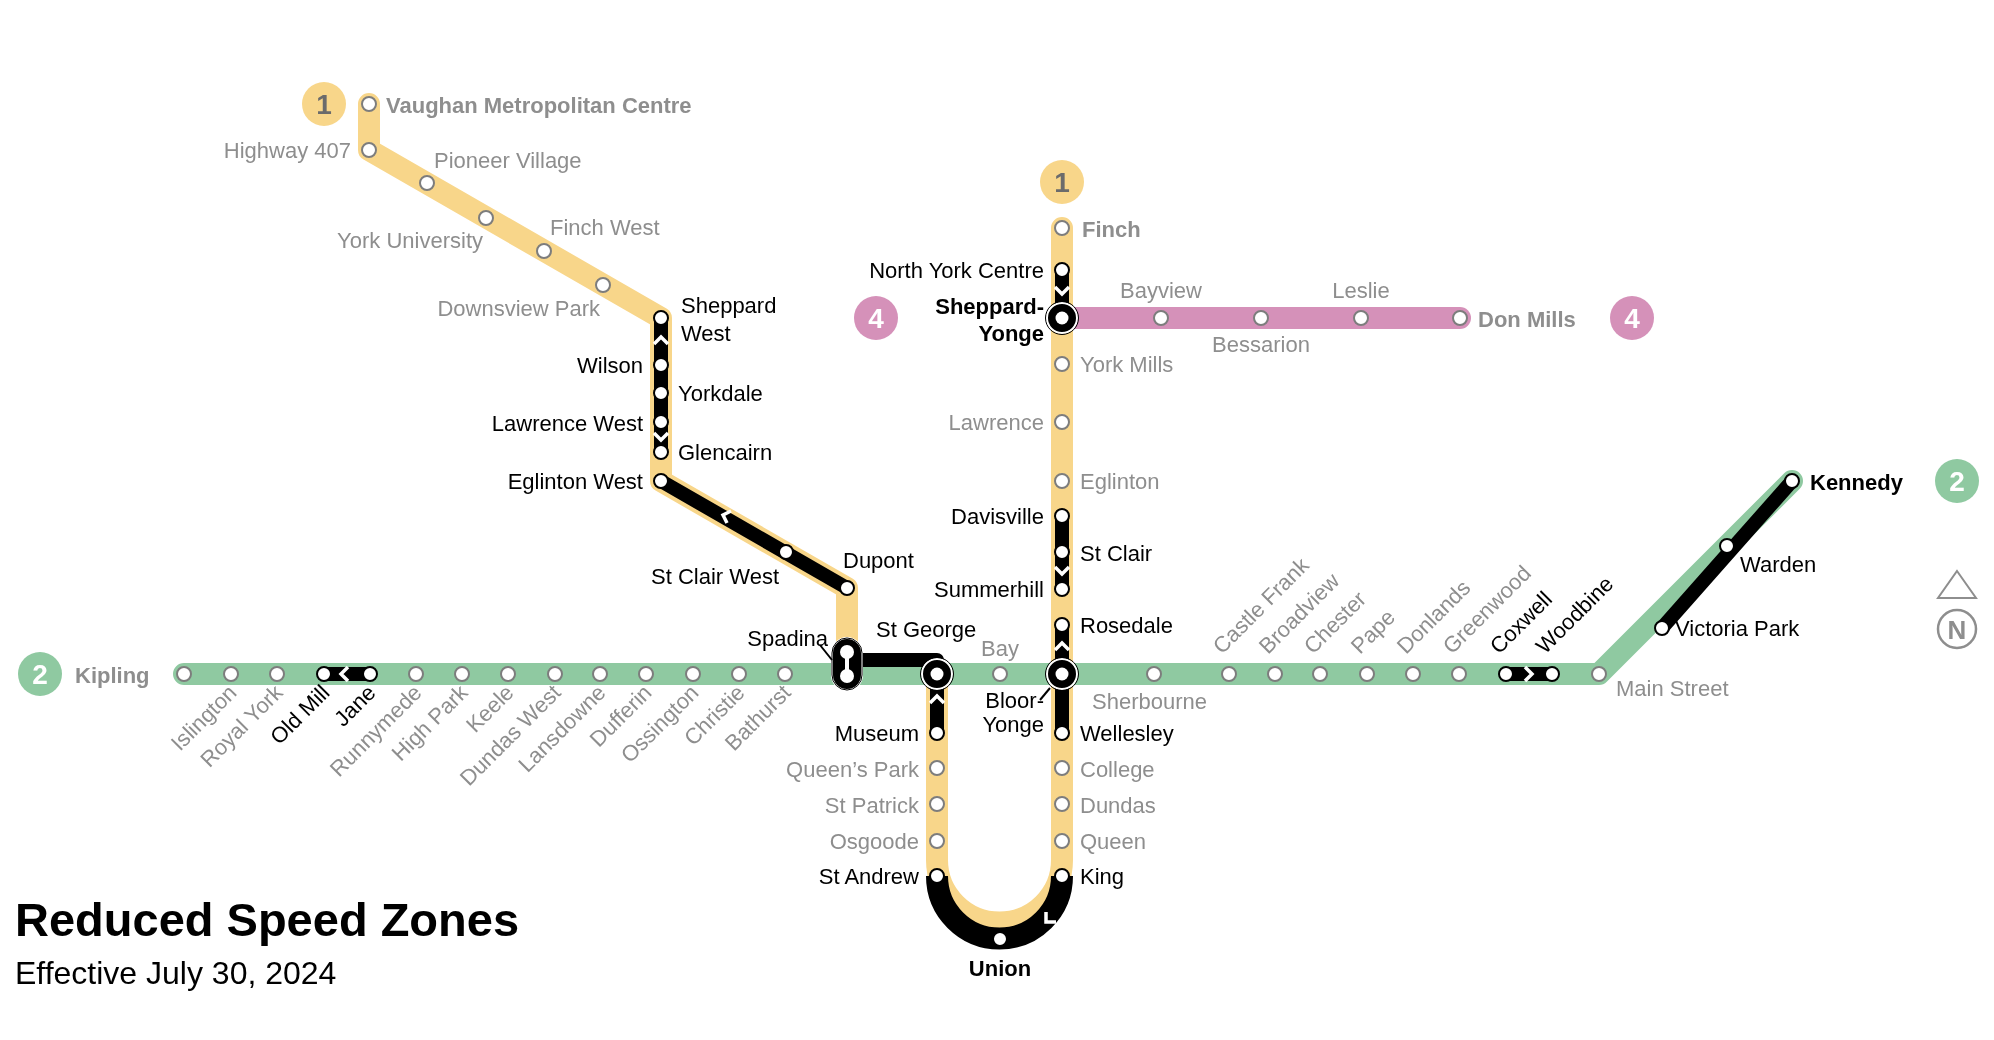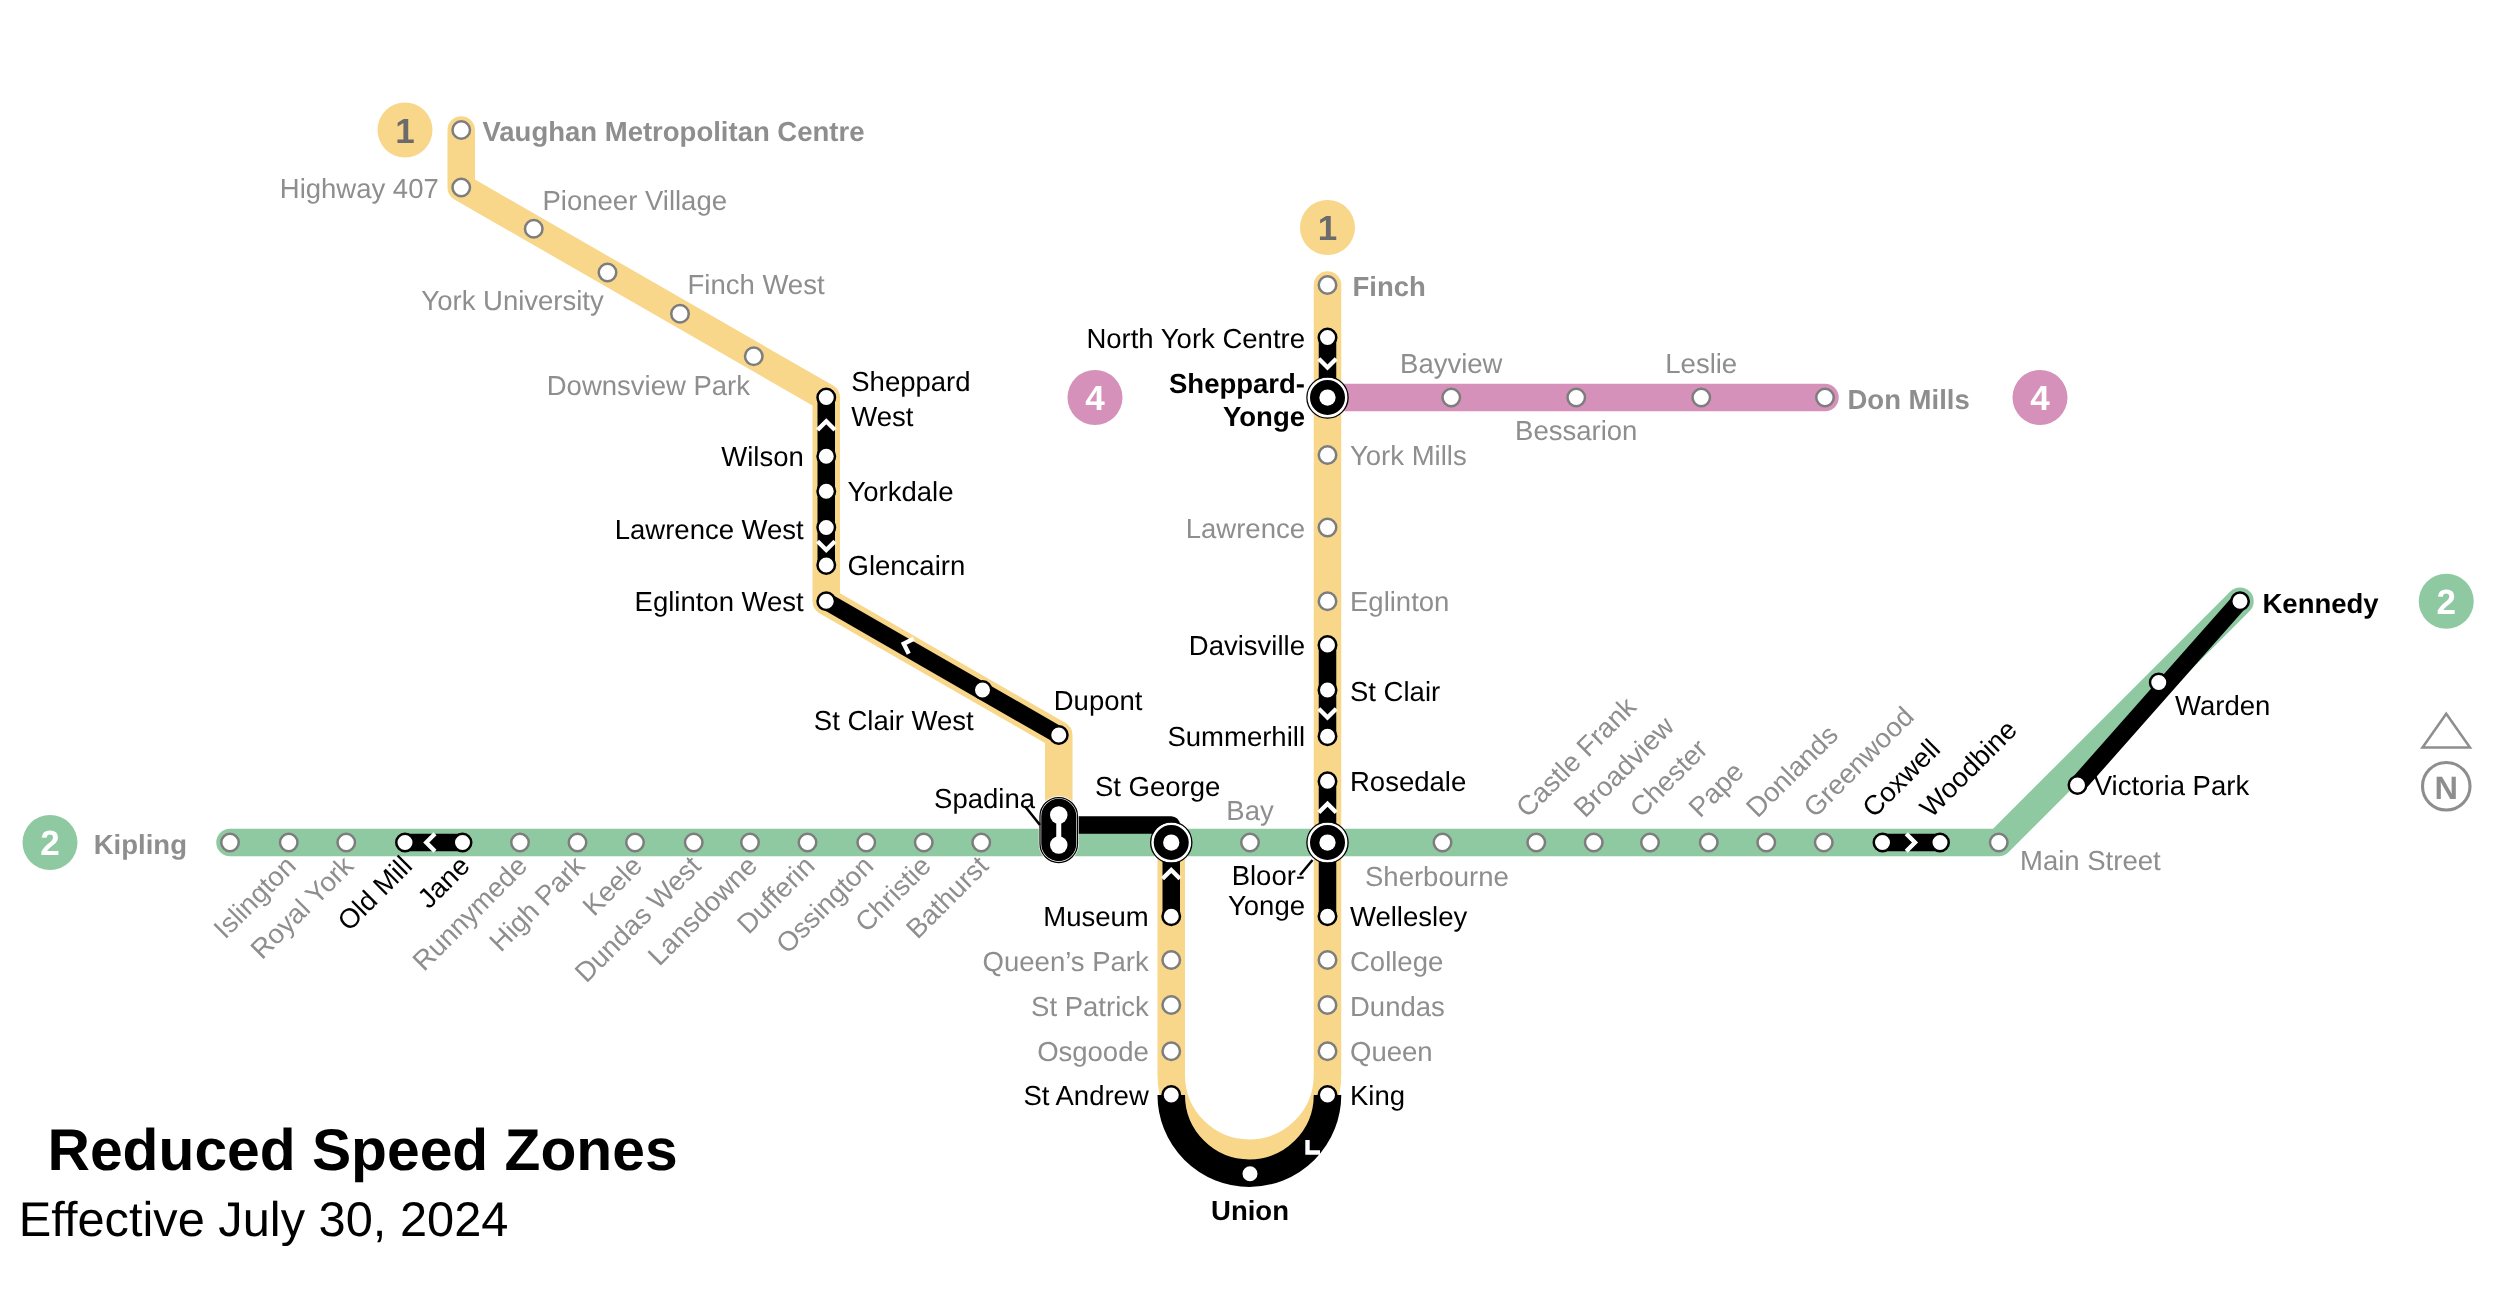--- a/index.html
+++ b/index.html
@@ -2,22 +2,22 @@
 <html><head>
 <meta charset="utf-8">
 <style>
   html,body{margin:0;padding:0;background:#ffffff;}
   body{width:1994px;height:1040px;position:relative;overflow:hidden;font-family:"Liberation Sans",sans-serif;}
   svg#map{position:absolute;left:0;top:0;}
   .lbl{font-family:"Liberation Sans",sans-serif;font-size:22px;}
   .gray{fill:#8e8e8e;}
   .blk{fill:#000;}
   .bold{font-weight:bold;}
-  .title{position:absolute;left:15px;top:892px;font-size:47px;font-weight:bold;color:#000;font-family:"Liberation Sans",sans-serif;margin-left:23px;}
-  .subtitle{position:absolute;left:15px;top:955px;font-size:39px;color:#000;font-family:"Liberation Sans",sans-serif;}
+  .title{position:absolute;left:15px;top:892px;font-size:47px;font-weight:bold;color:#000;font-family:"Liberation Sans",sans-serif;}
+  .subtitle{position:absolute;left:15px;top:955px;font-size:32px;color:#000;font-family:"Liberation Sans",sans-serif;}
 </style>
 </head>
 <body>
 
 <svg id="map" width="1994" height="1040" viewBox="0 0 1994 1040" xmlns="http://www.w3.org/2000/svg">
 
   <g fill="none" stroke="#f8d68a" stroke-width="22" stroke-linejoin="round" stroke-linecap="round">
     <path d="M369,104 L369,150 L661,318 L661,481 L847,588 L847,660"></path>
     <path d="M937,674 L937,860 A62,62 0 0 0 1062,860 L1062,228"></path>
   </g>

